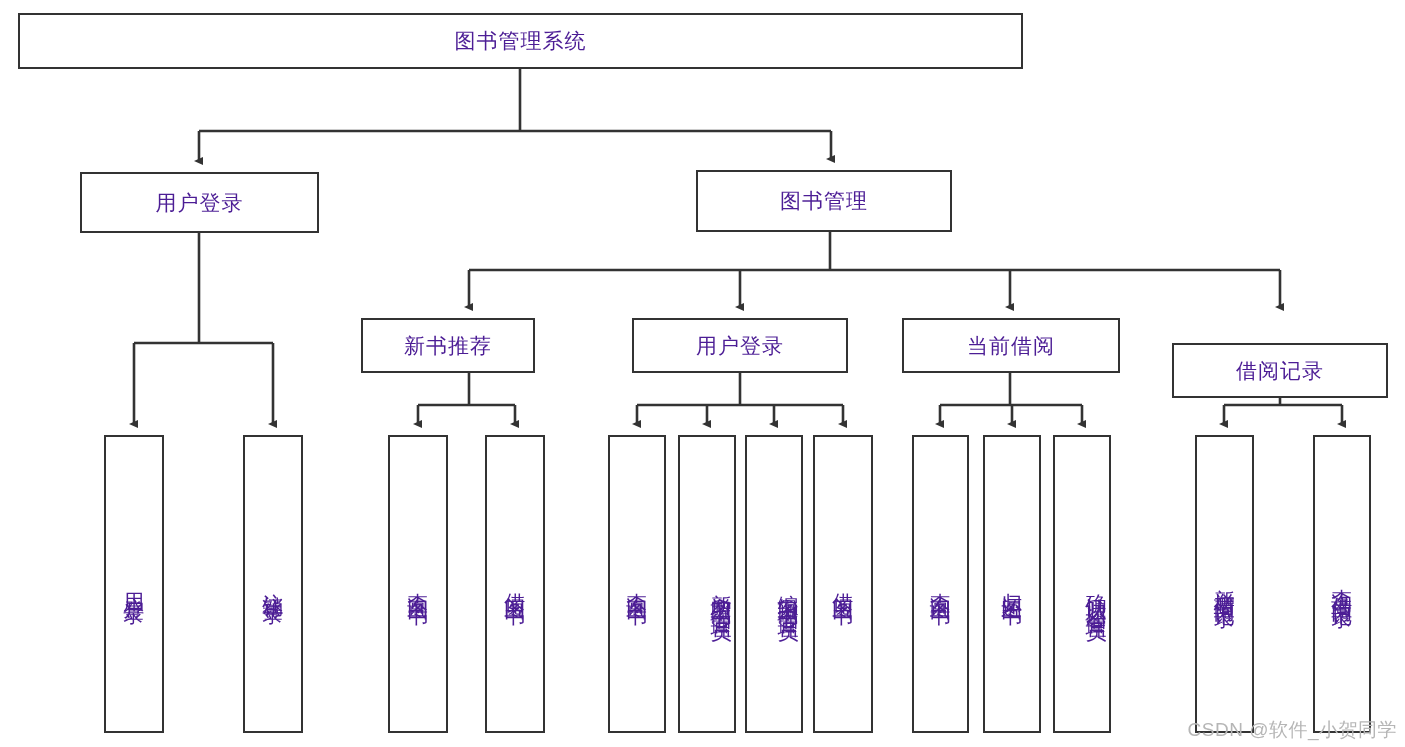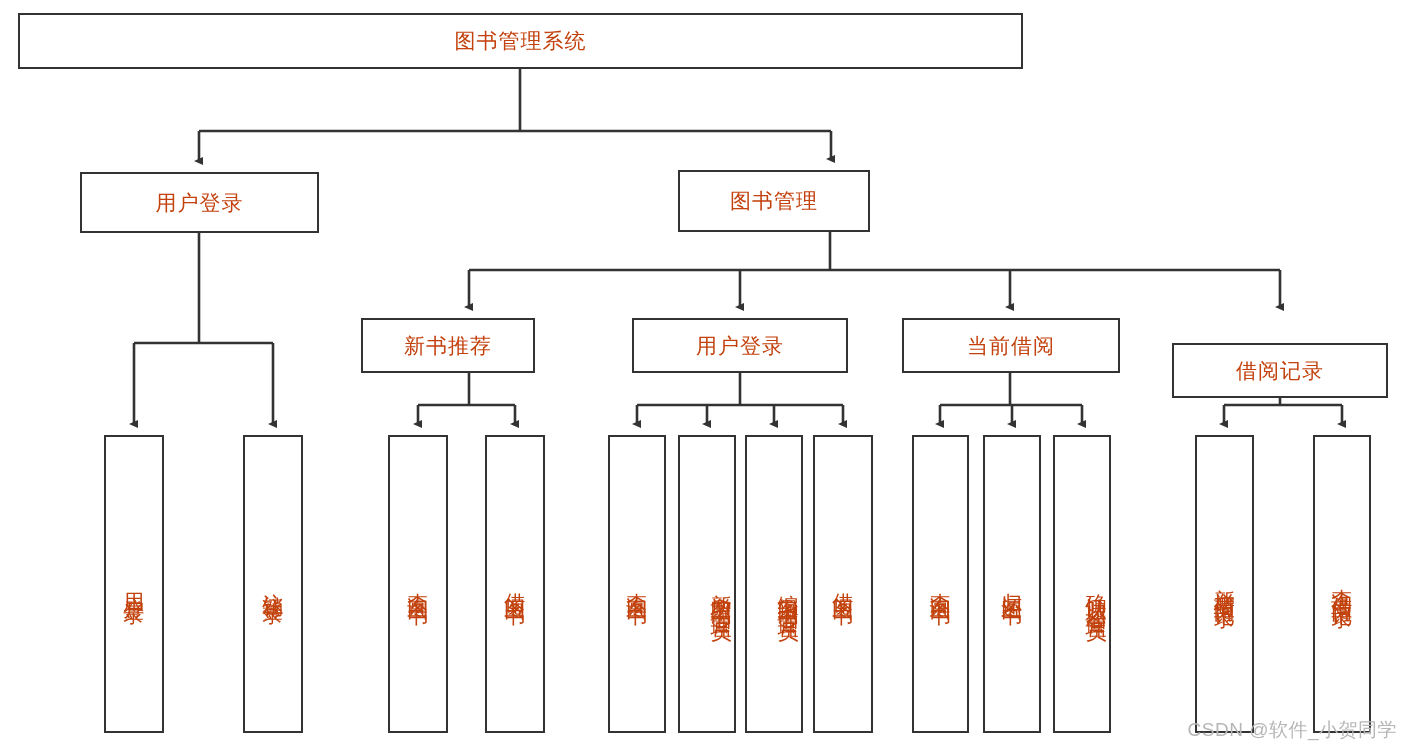--- a/index.html
+++ b/index.html
@@ -28,21 +28,21 @@
     pointer-events: none;
   }
   .node {
     position: absolute;
     box-sizing: border-box;
     border: 2.5px solid #333333;
     background: #ffffff;
     display: flex;
     align-items: center;
     justify-content: center;
-    color: #c2410c;
+    color: #4c1d95;
     font-size: 21px;
     line-height: 1.22;
     letter-spacing: 1px;
     z-index: 2;
   }
   .node.vertical {
     writing-mode: vertical-rl;
     text-orientation: upright;
     align-items: flex-start;
     justify-content: center;
@@ -124,21 +124,21 @@
     </g>
   </svg>
 
   <div class="node" style="left: 18px; top: 13px; width: 1005px; height: 56px; border-color: rgb(51, 51, 51);">
     <span class="node-label">图书管理系统</span>
   </div>
 
   <div class="node" style="left: 80px; top: 172px; width: 239px; height: 61px; border-color: rgb(51, 51, 51);">
     <span class="node-label">用户登录</span>
   </div>
-  <div class="node" style="left: 678px; top: 170px; width: 192px; height: 62px; border-color: rgb(51, 51, 51);">
+  <div class="node" style="left: 696px; top: 170px; width: 256px; height: 62px; border-color: rgb(51, 51, 51);">
     <span class="node-label">图书管理</span>
   </div>
 
   <div class="node" style="left: 361px; top: 318px; width: 174px; height: 55px; border-color: rgb(51, 51, 51);">
     <span class="node-label">新书推荐</span>
   </div>
   <div class="node" style="left: 632px; top: 318px; width: 216px; height: 55px; border-color: rgb(51, 51, 51);">
     <span class="node-label">用户登录</span>
   </div>
   <div class="node" style="left: 902px; top: 318px; width: 218px; height: 55px; border-color: rgb(51, 51, 51);">

